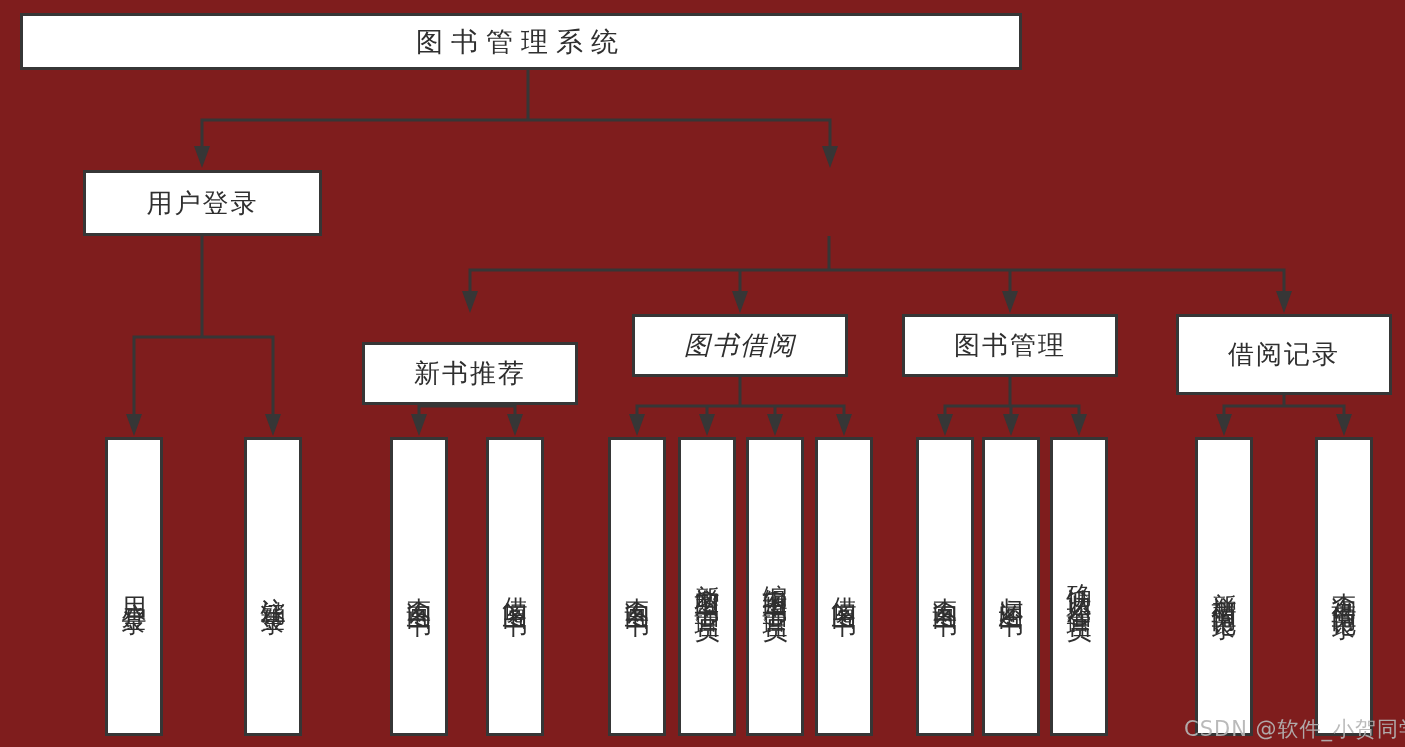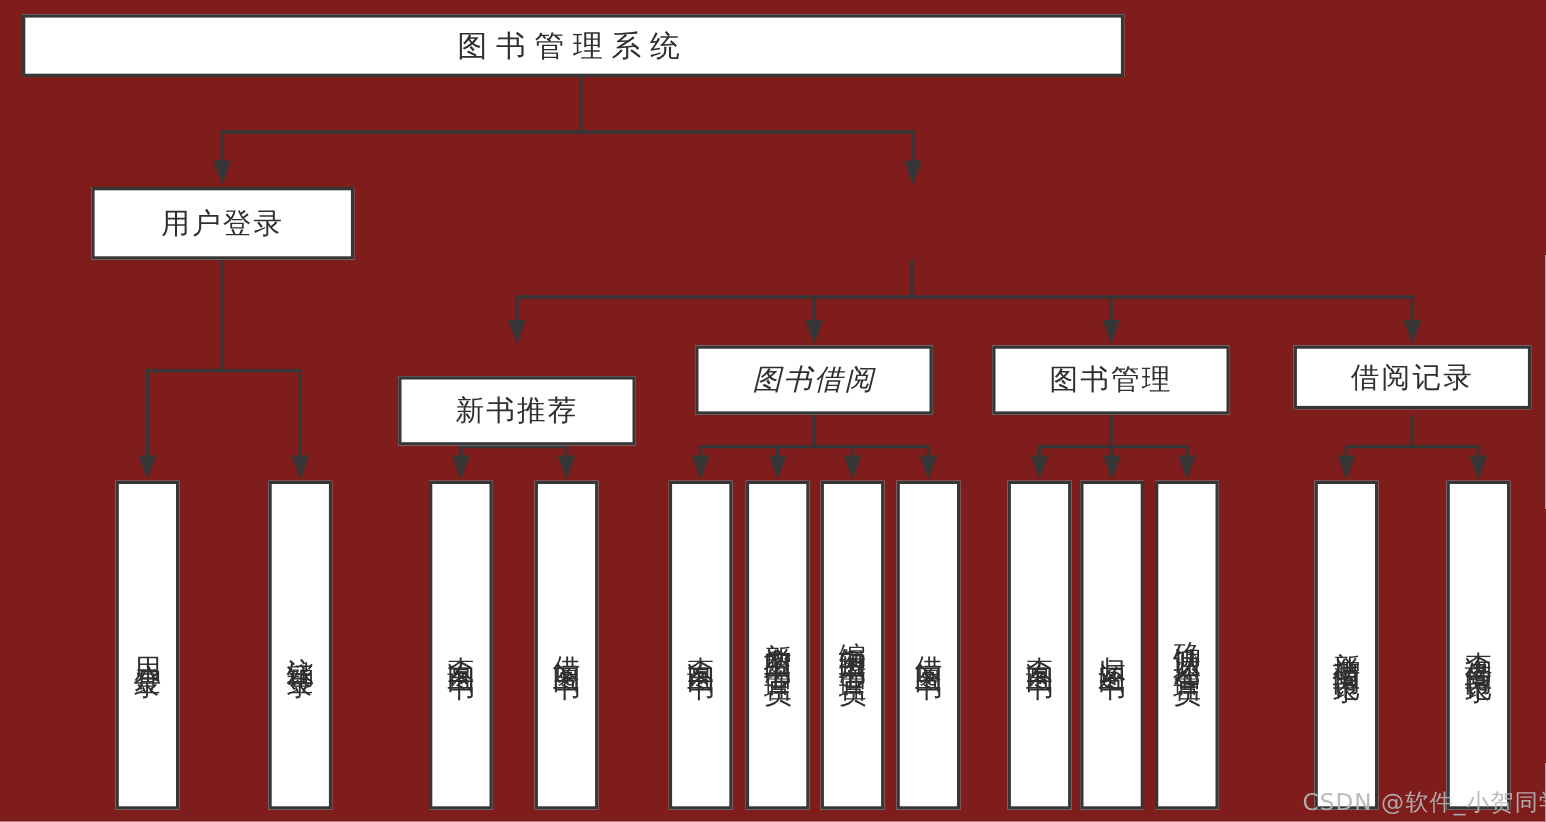--- a/index.html
+++ b/index.html
@@ -69,21 +69,21 @@
     </g>
   </svg>
 
   <div class="box hbox root-title" style="left:20px;top:13px;width:1002px;height:57px;">图书管理系统</div>
 
   <div class="box hbox" style="left:83px;top:170px;width:239px;height:66px;">用户登录</div>
 
   <div class="box hbox" style="left:362px;top:314px;width:216px;height:63px;margin-top:28px;">新书推荐</div>
   <div class="box hbox" style="left:632px;top:314px;width:216px;height:63px;font-style:italic;">图书借阅</div>
   <div class="box hbox" style="left:902px;top:314px;width:216px;height:63px;">图书管理</div>
-  <div class="box hbox" style="left:1176px;top:314px;width:216px;height:58px;">借阅记录</div>
+  <div class="box hbox" style="left:1176px;top:314px;width:216px;height:81px;">借阅记录</div>
 
   <div class="box vbox" style="left:105px;top:437px;width:58px;height:299px;">用户登录</div>
   <div class="box vbox" style="left:244px;top:437px;width:58px;height:299px;">注销登录</div>
 
   <div class="box vbox" style="left:390px;top:437px;width:58px;height:299px;">查询图书</div>
   <div class="box vbox" style="left:486px;top:437px;width:58px;height:299px;">借阅图书</div>
 
   <div class="box vbox" style="left:608px;top:437px;width:58px;height:299px;">查询图书</div>
   <div class="box vbox" style="left:678px;top:437px;width:58px;height:299px;">新增图书（管理员）</div>
   <div class="box vbox" style="left:746px;top:437px;width:58px;height:299px;">编辑图书（管理员）</div>

